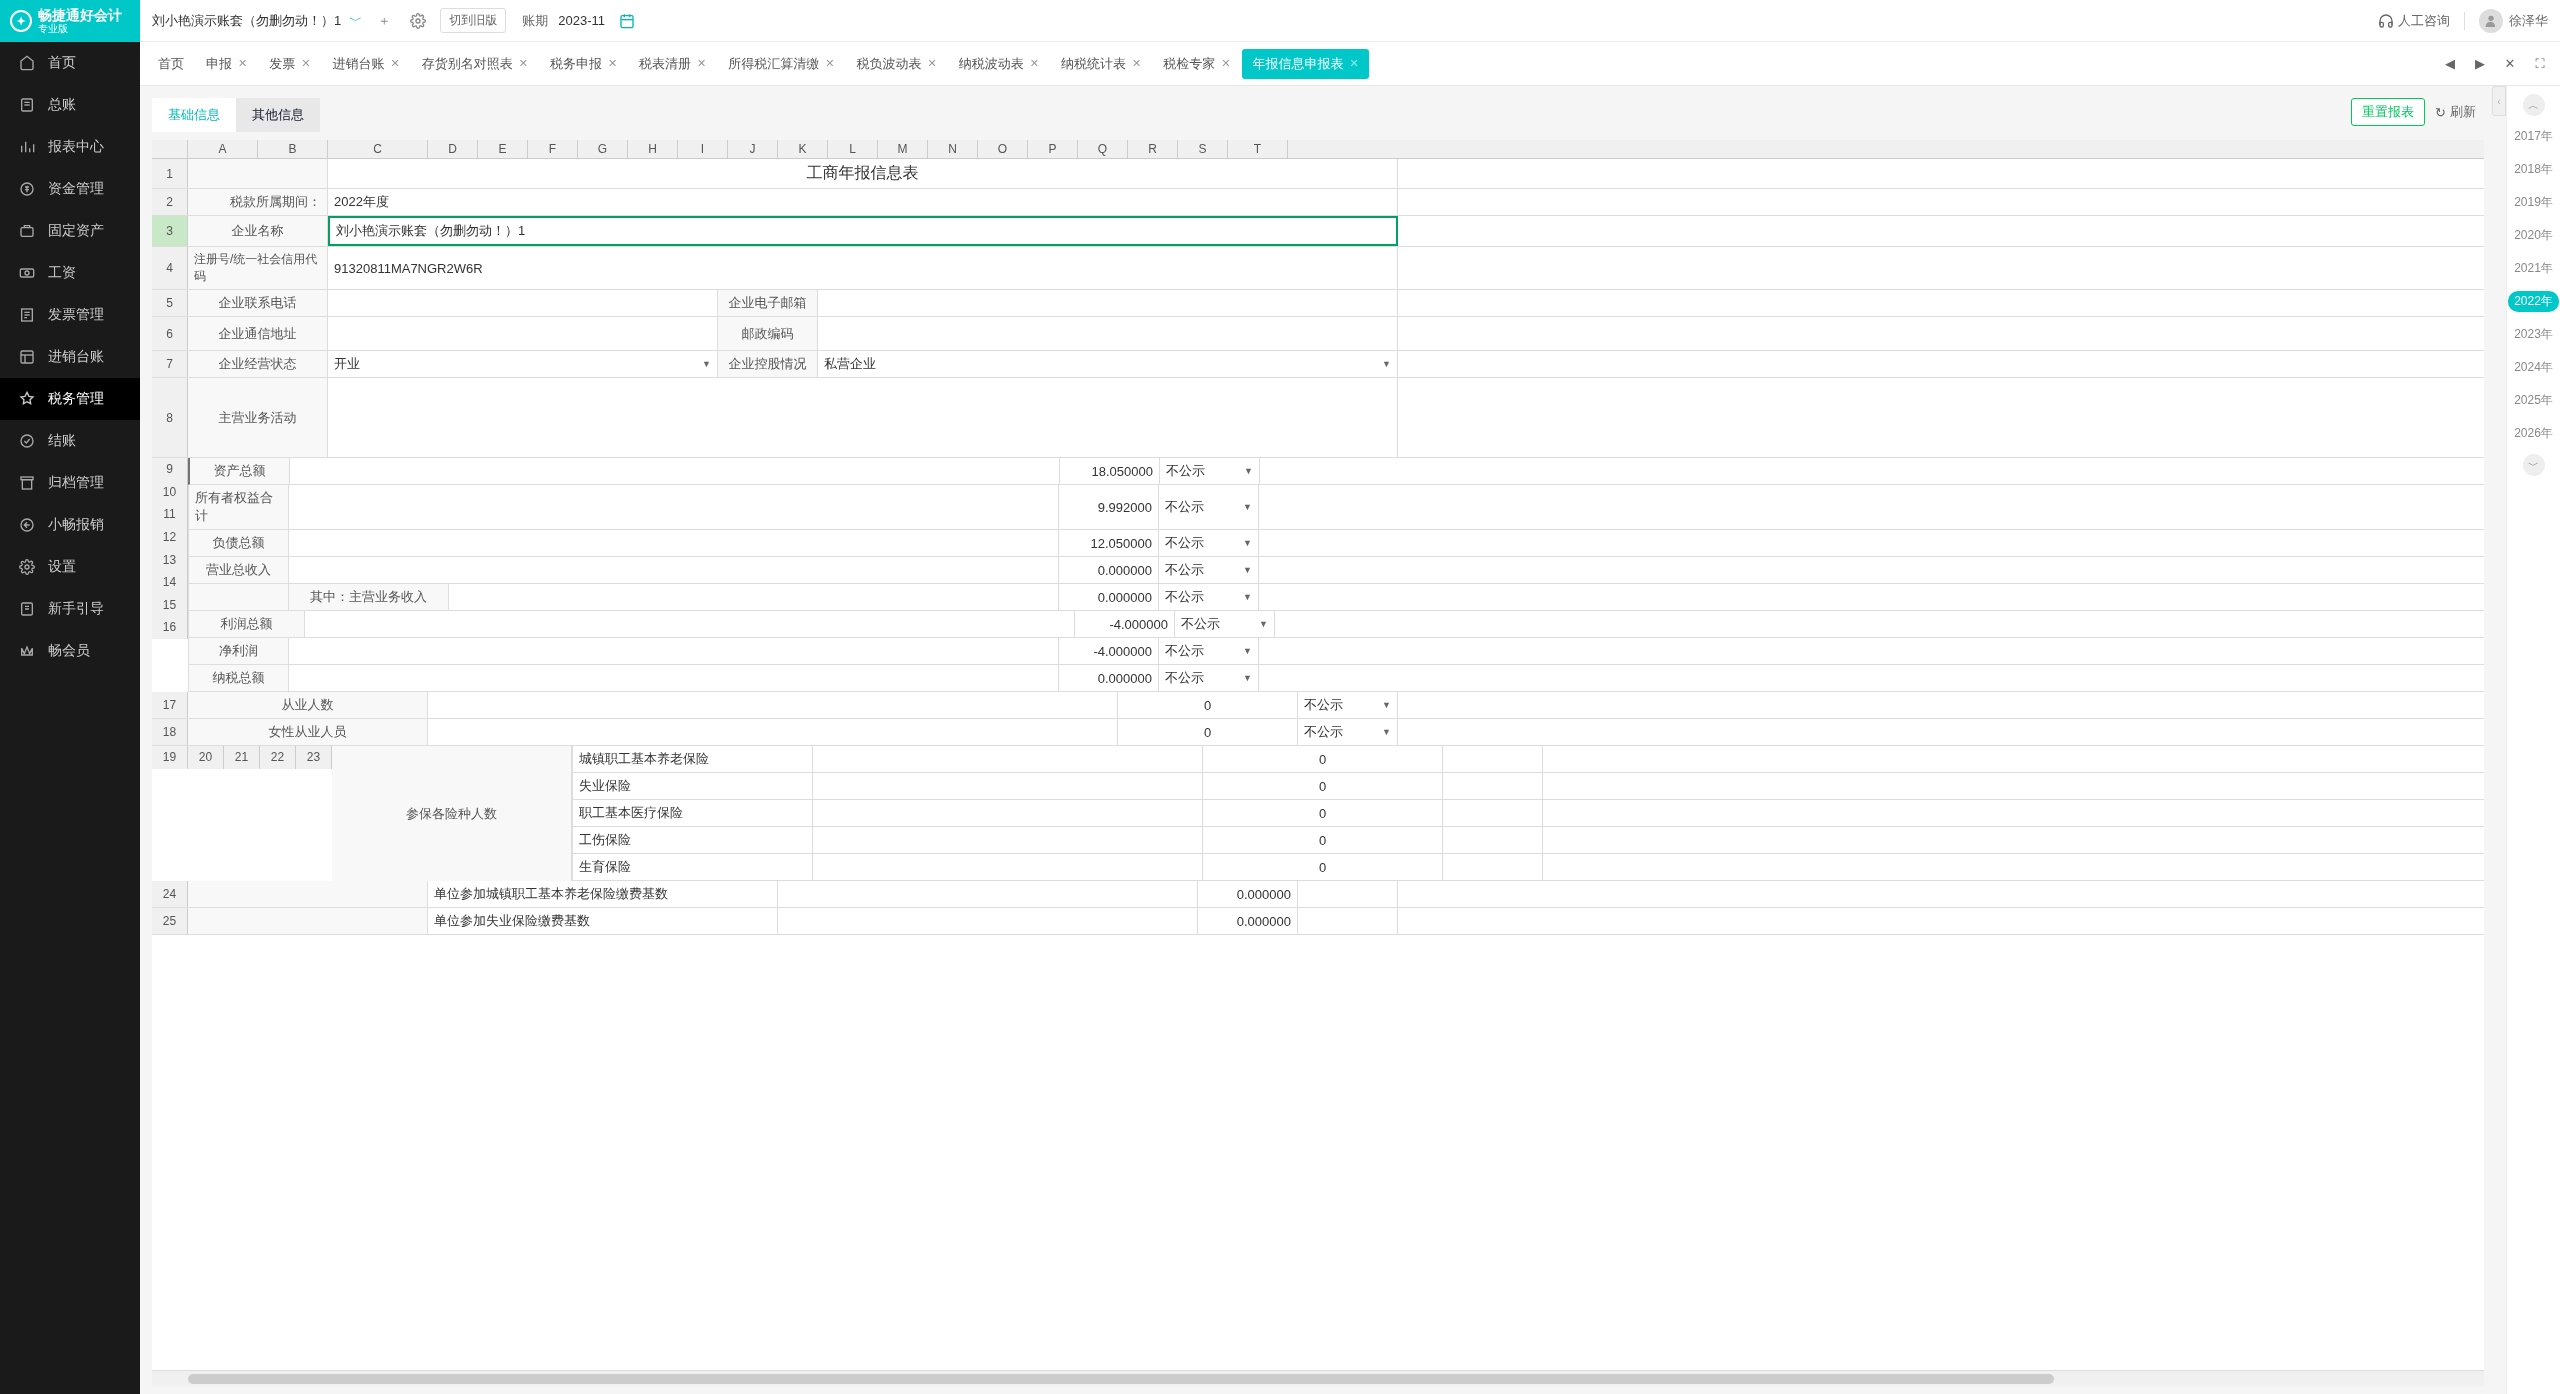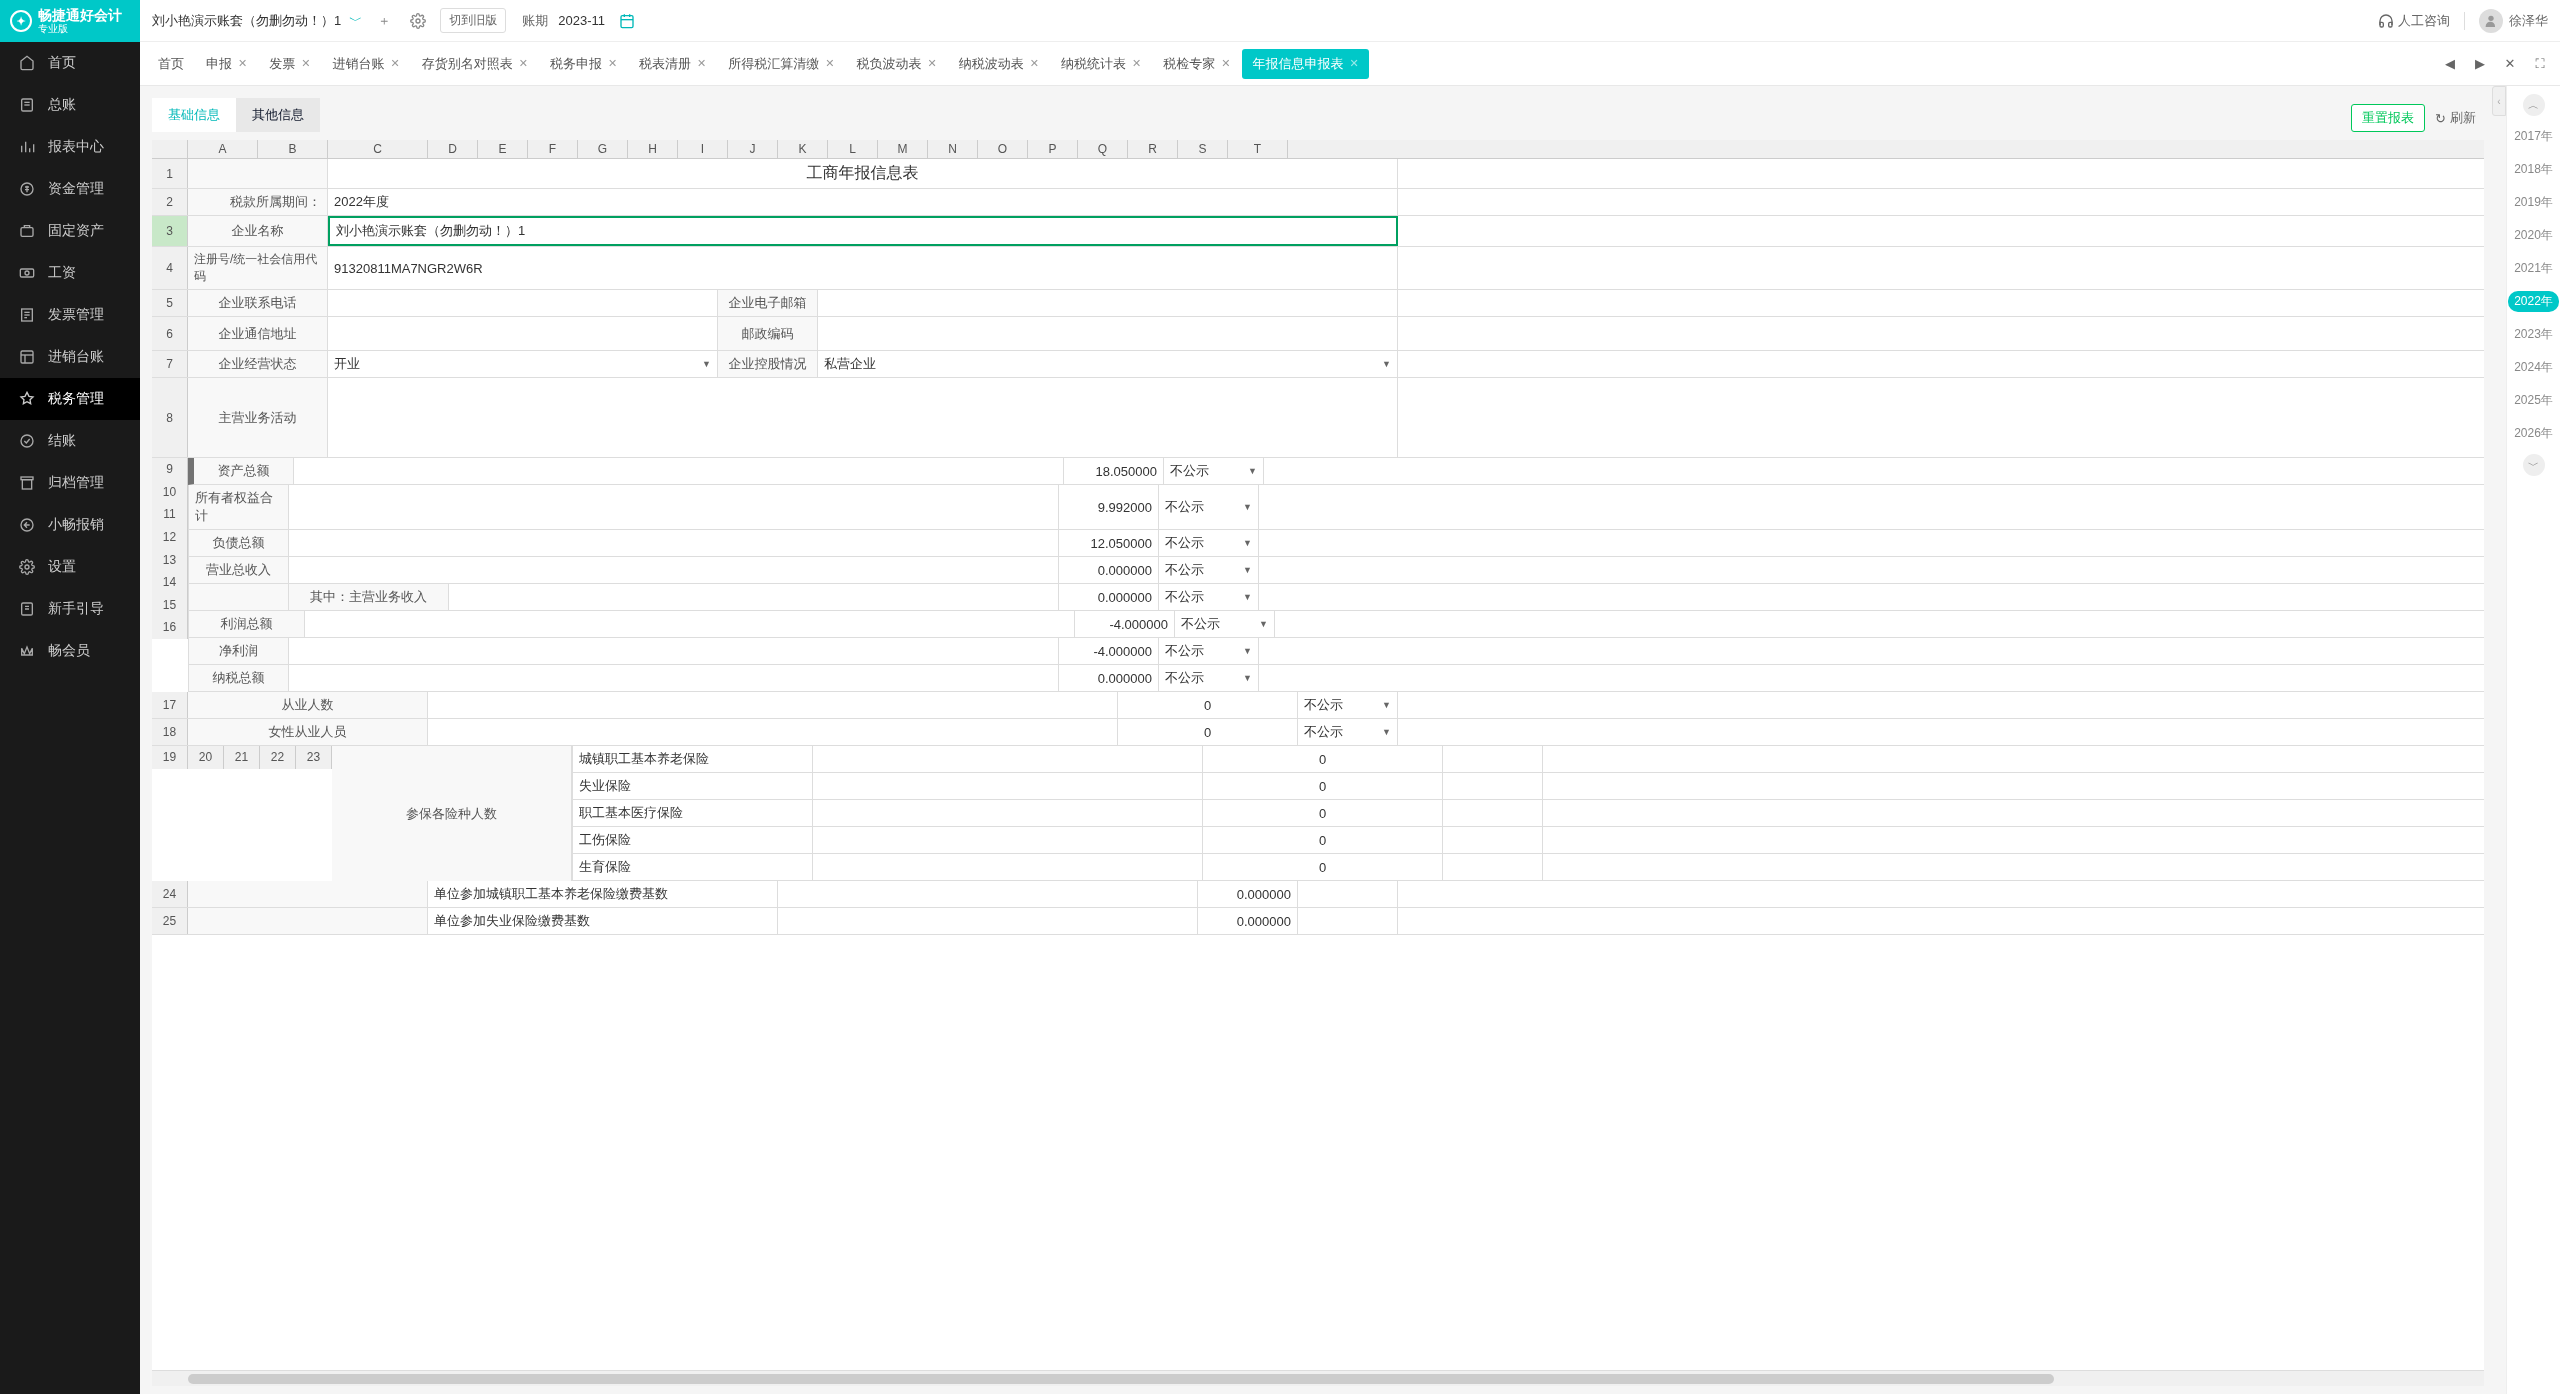--- a/index.html
+++ b/index.html
@@ -39,21 +39,21 @@
 .tab.active { background: #00c8c8; color: #fff; }
 .tab .close { font-size: 11px; opacity: 0.6; }
 .tab-controls { display: flex; align-items: center; gap: 6px; padding-left: 8px; }
 .tab-ctrl-btn { width: 24px; height: 24px; display: flex; align-items: center; justify-content: center; cursor: pointer; color: #666; }
 
 
 .content { flex: 1; display: flex; min-height: 0; background: #f5f5f5; }
 .sheet-wrap { flex: 1; display: flex; flex-direction: column; padding: 12px 8px 8px 12px; min-width: 0; }
 
 
-.subtabs-row { display: flex; align-items: flex-end; margin-bottom: 8px; }
+.subtabs-row { display: flex; align-items: flex-start; margin-bottom: 8px; }
 .subtabs { display: flex; }
 .subtab { padding: 8px 16px; background: #e8e8e8; color: #0f172a; cursor: pointer; font-size: 13px; }
 .subtab.active { background: #fff; color: #00b8b8; }
 .actions { margin-left: auto; display: flex; gap: 10px; align-items: center; padding-right: 8px; }
 .btn-outline { border: 1px solid #00c85a; color: #00c85a; background: #fff; padding: 4px 10px; border-radius: 3px; cursor: pointer; font-size: 13px; }
 .btn-text { display: flex; align-items: center; gap: 4px; color: #666; cursor: pointer; font-size: 13px; }
 
 
 .sheet-container { flex: 1; background: #fff; display: flex; flex-direction: column; min-height: 0; position: relative; }
 .col-headers { display: flex; background: #f0f0f0; border-bottom: 1px solid #ccc; flex-shrink: 0; }
@@ -450,21 +450,21 @@
     <div class="row-h" style="height:22.6px">9</div>
                   <div class="row-h" style="height:22.6px">10</div>
                   <div class="row-h" style="height:22.6px">11</div>
                   <div class="row-h" style="height:22.6px">12</div>
                   <div class="row-h" style="height:22.6px">13</div>
                   <div class="row-h" style="height:22.6px">14</div>
                   <div class="row-h" style="height:22.6px">15</div>
                   <div class="row-h" style="height:22.6px">16</div>
   </div>
   <div style="flex:1;display:flex;flex-direction:column">
-    <div class="grid-row" style="border-left:6px solid #737373">
+    <div class="grid-row" style="border-left:2px solid #737373">
                     <div class="cell label" style="width:100px;">资产总额</div>
                     <div class="cell " style="width:770px;"></div>
                     <div class="cell num" style="width:100px;">18.050000</div>
                     <div class="cell drop" style="width:100px">
                       <span>不公示</span>
                       <span class="drop-arrow">▼</span>
                     </div>
                   </div>
                   <div class="grid-row" style="border-left:1px solid #ddd">
                     <div class="cell label" style="width:100px;">所有者权益合计</div>

